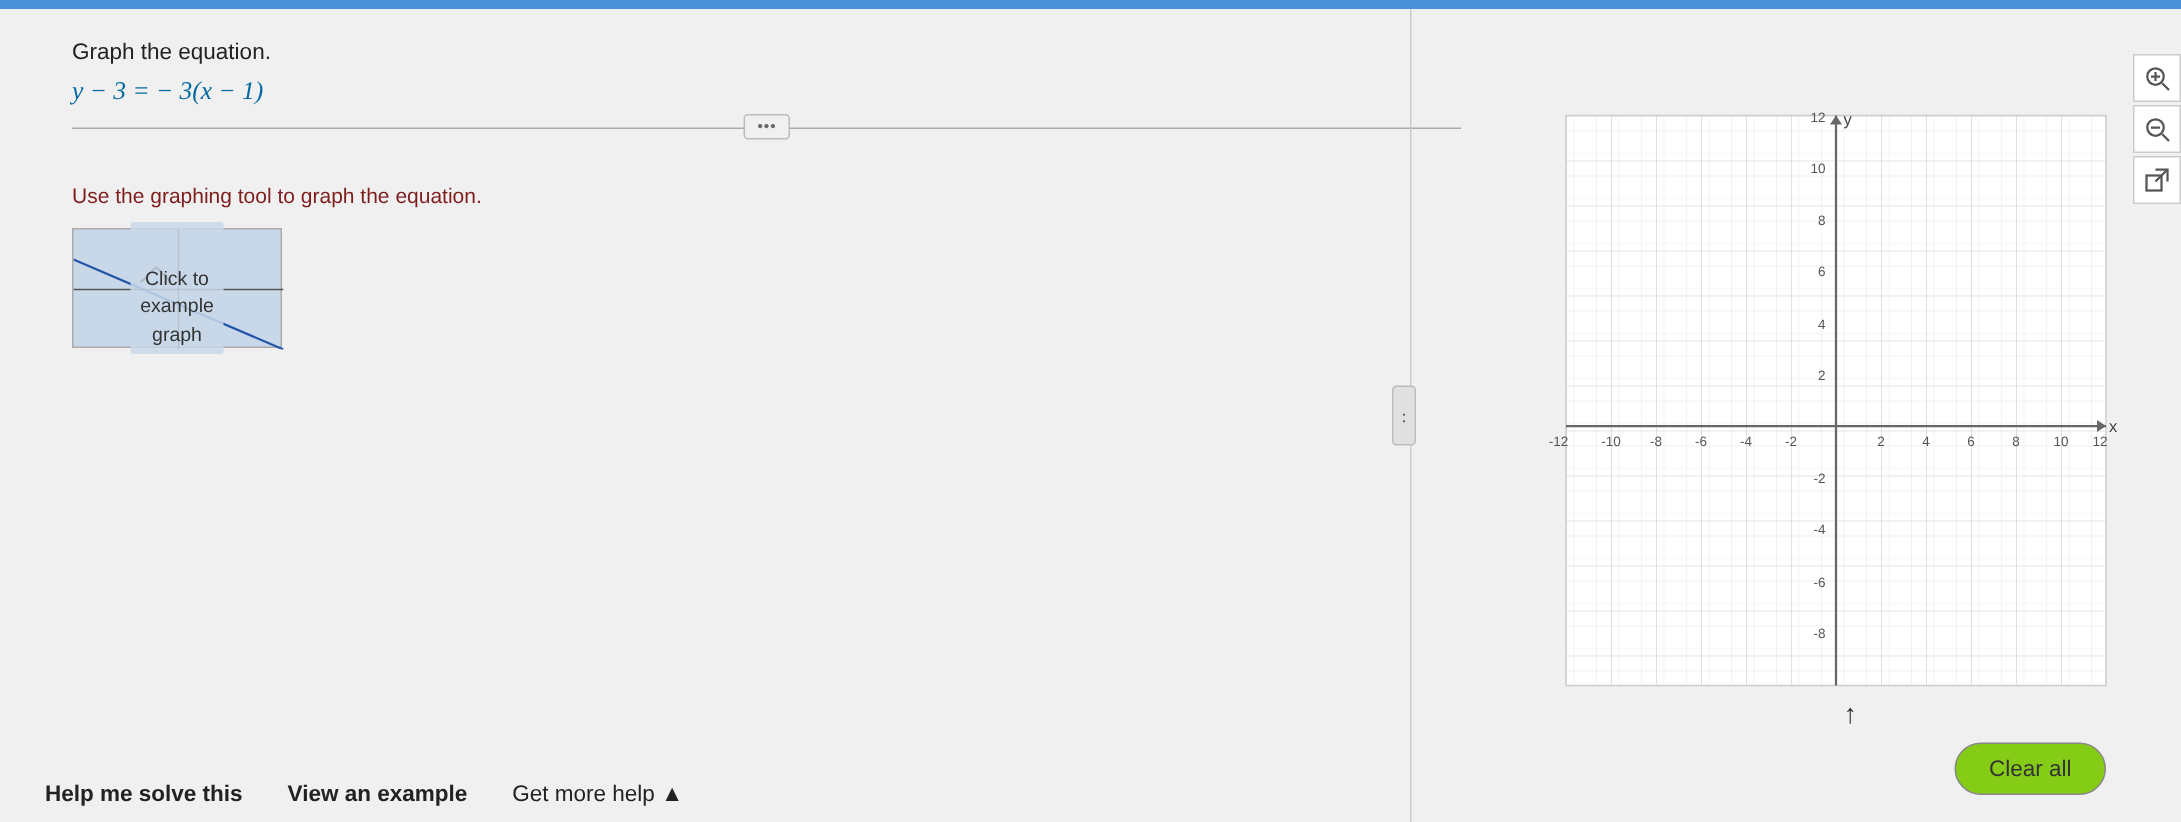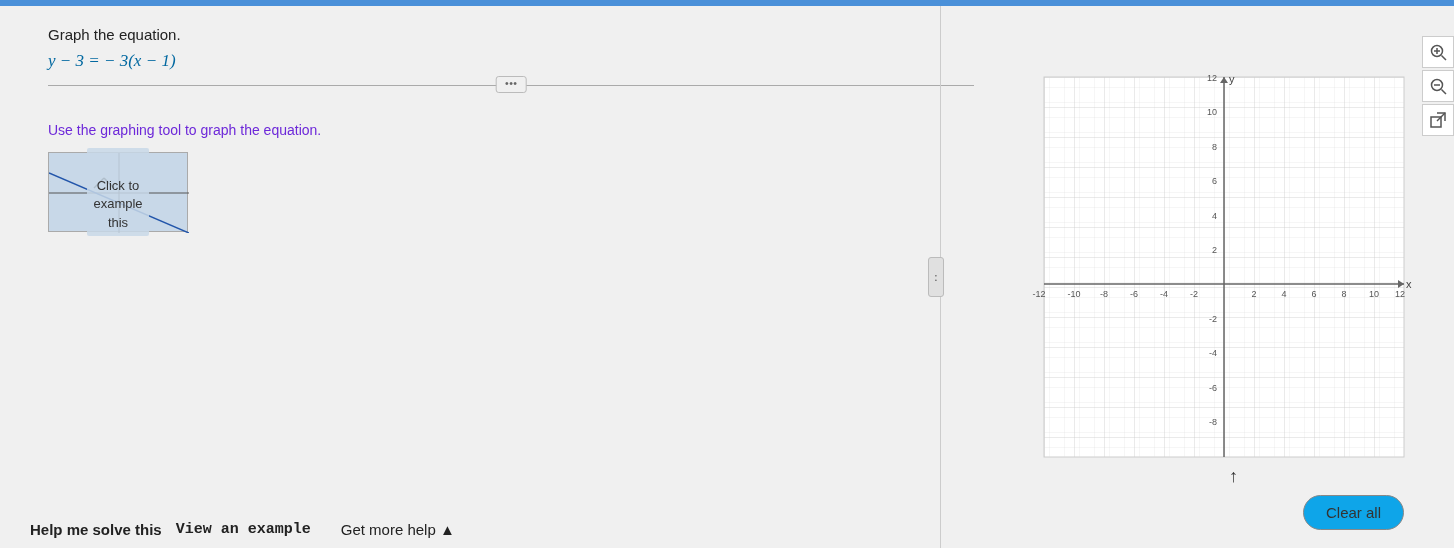--- a/index.html
+++ b/index.html
@@ -66,21 +66,21 @@
       padding: 0 8px;
       font-size: 12px;
       color: #666;
       cursor: pointer;
       border: 1px solid #bbb;
       border-radius: 3px;
     }
 
     .instruction {
       font-size: 14px;
-      color: #6d28d9;
+      color: #7f1d1d;
       margin-bottom: 14px;
       font-family: Arial, sans-serif;
     }
 
     .graph-thumbnail {
       width: 140px;
       height: 80px;
       background: #c8d8e8;
       border: 1px solid #aaa;
       display: flex;
@@ -112,31 +112,31 @@
       display: flex;
       align-items: center;
       gap: 0;
     }
 
     .help-link {
       font-size: 15px;
       font-weight: bold;
       color: #222;
       cursor: pointer;
-      margin-right: 14px;
+      margin-right: 30px;
       font-family: Arial, sans-serif;
     }
 
     .example-link {
       font-size: 15px;
       font-weight: bold;
       color: #222;
       cursor: pointer;
       margin-right: 30px;
-      font-family: Liberation Mono, monospace;
+      font-family: Liberation Sans, sans-serif;
     }
 
     .more-help-link {
       font-size: 15px;
       color: #222;
       cursor: pointer;
       font-family: Arial, sans-serif;
       text-align: right;
     }
 
@@ -183,21 +183,21 @@
       justify-content: center;
       cursor: pointer;
       font-size: 16px;
     }
 
     
     .clear-all-btn {
       position: absolute;
       bottom: 18px;
       right: 50px;
-      background: #0ea5e9;
+      background: #84cc16;
       border: 1px solid #888;
       border-radius: 20px;
       padding: 8px 22px;
       font-size: 15px;
       cursor: pointer;
       font-family: Arial, sans-serif;
       color: #333;
     }
 
     
@@ -258,21 +258,21 @@
 
         <line x1="0" y1="20" x2="140" y2="80" stroke="#2255aa" stroke-width="1.5"></line>
 
         <line x1="55" y1="25" x2="45" y2="35" stroke="#222" stroke-width="1.5"></line>
         <line x1="55" y1="25" x2="65" y2="35" stroke="#222" stroke-width="1.5"></line>
       </svg>
       <div style="position:relative; z-index:1; background: rgba(200,216,232,0.85); padding: 4px 6px; border-radius: 2px;">
         <div class="graph-thumbnail-text">
           <span>Click to</span><br>
           <span>example</span><br>
-          <span>this</span>
+          <span>graph</span>
         </div>
       </div>
     </div>
 
     <div class="bottom-actions">
       <span class="help-link">Help me solve this</span>
       <span class="example-link">View an example</span>
       <span class="more-help-link">Get more help ▲</span>
     </div>
   </div>

